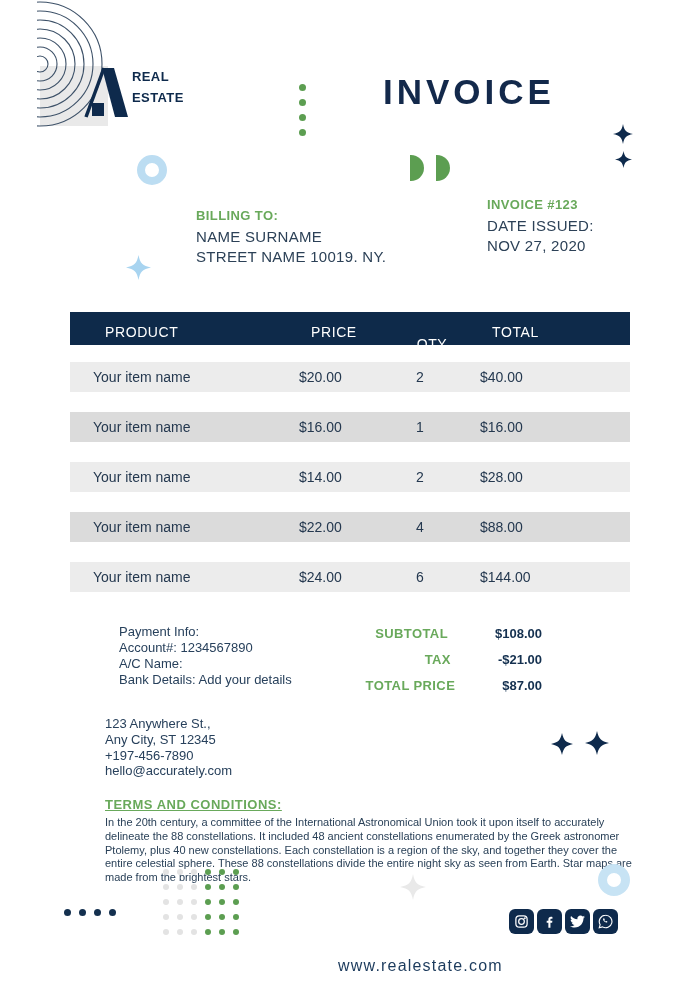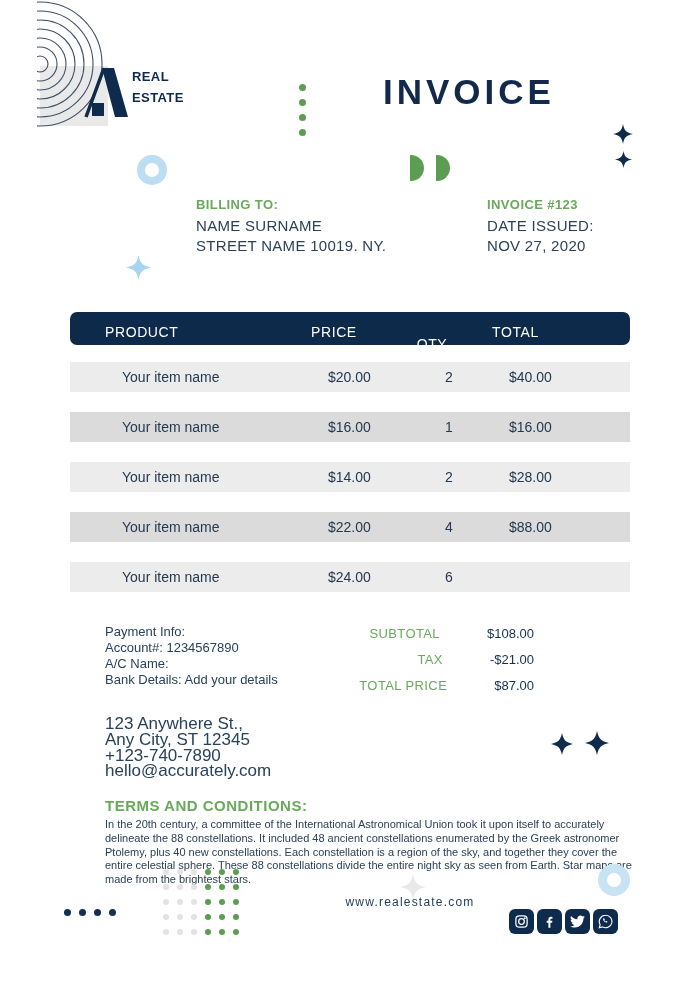--- a/index.html
+++ b/index.html
@@ -27,55 +27,55 @@
 
   
   .logo { position:absolute; left:84px; top:64px; }
   .brand { position:absolute; left:132px; top:66px; color:#0E2A4C; font-weight:800;
            font-size:13px; line-height:21px; letter-spacing:0.4px; }
   .invoice-title { position:absolute; left:383px; top:72px; width:200px; color:#13294B;
                    font-size:35px; font-weight:700; letter-spacing:4px; }
 
   
   .block-label { color:#69A95B; font-weight:700; font-size:13px; letter-spacing:0.4px; margin-bottom:4px; }
-  .billing { position:absolute; left:196px; top:197px; }
+  .billing { position:absolute; left:196px; top:208px; }
   .meta { position:absolute; left:487px; top:197px; }
   .block-line { color:#2C4157; font-size:15px; line-height:19.5px; letter-spacing:0.3px; }
 
   
   .table { position:absolute; left:70px; top:312px; width:560px; }
   .thead { background:#0E2A4A; color:#fff; height:33px; display:grid; align-items:center;
            grid-template-columns:206px 91px 60px 1fr; padding-left:35px;
-           font-size:14px; letter-spacing:0.6px;border-radius:7px; }
+           font-size:14px; letter-spacing:0.6px; }
   .thead .qty { text-align:center;margin-top:24px; }
   .thead .total { padding-left:30px; }
   .rows { margin-top:17px; }
   .row { height:30px; line-height:30px; display:grid; grid-template-columns:206px 91px 60px 1fr;
-         padding-left:52px; margin-bottom:20px; color:#24384F; font-size:14px; }
+         padding-left:23px; margin-bottom:20px; color:#24384F; font-size:14px; }
   .row:nth-child(odd) { background:#ECECEC; }
   .row:nth-child(even) { background:#DBDBDB; }
   .row .qty { text-align:center; }
   .row .total { padding-left:30px; }
 
   
-  .payment { position:absolute; left:105px; top:624px; color:#28415C; font-size:13px; line-height:16px; }
-  .totals { position:absolute; left:284px; top:626px; width:250px; font-size:13px; font-weight:400; }
+  .payment { position:absolute; left:119px; top:624px; color:#28415C; font-size:13px; line-height:16px; }
+  .totals { position:absolute; left:292px; top:626px; width:250px; font-size:13px; font-weight:700; }
   .totals .trow { display:flex; margin-bottom:11px; }
   .totals .tlabel { width:170px; text-align:right; color:#69A95B; letter-spacing:0.4px; }
   .totals .tvalue { margin-left:47px; color:#14304F; }
 
   
-  .address { position:absolute; left:105px; top:716px; color:#28415C; font-size:17px; line-height:15.8px; }
+  .address { position:absolute; left:105px; top:716px; color:#28415C; font-size:13px; line-height:15.8px; }
   .terms { position:absolute; left:105px; top:797px; width:528px; }
-  .terms .tc-label { color:#69A95B; font-weight:700; font-size:15px; letter-spacing:0.5px; margin-bottom:4px; }
+  .terms .tc-label { color:#69A95B; font-weight:700; font-size:13px; letter-spacing:0.5px; margin-bottom:4px;text-decoration:underline; }
   .terms .tc-body { color:#2A4158; font-size:11px; line-height:13.8px; }
 
   
-  .website { position:absolute; left:338px; top:895px; width:144px; text-align:center;
-             color:#1B3A5C; font-size:12px; letter-spacing:1.2px; }
+  .website { position:absolute; left:338px; top:957px; width:144px; text-align:center;
+             color:#1B3A5C; font-size:16px; letter-spacing:1.2px; }
   .socials { position:absolute; left:509px; top:909px; display:flex; gap:3px; }
   .social-btn { width:25px; height:25px; background:#0E2A4C; border-radius:6px;
                 display:flex; align-items:center; justify-content:center; }
 </style>
 </head>
 <body>
 
 <div class="page">
 
   <svg class="arcs" width="112" height="132" viewBox="0 0 112 132">
@@ -174,20 +174,21 @@
       <div class="product">Your item name</div>
       <div class="price">$22.00</div>
       <div class="qty">4</div>
       <div class="total">$88.00</div>
     </div>
 
     <div class="row">
       <div class="product">Your item name</div>
       <div class="price">$24.00</div>
       <div class="qty">6</div>
+      <div class="total">$144.00</div>
     </div>
   </div>
   </div>
 
   <div class="payment">
     <div>Payment Info:</div>
     <div>Account#: 1234567890</div>
     <div>A/C Name:</div>
     <div>Bank Details: Add your details</div>
   </div>
@@ -203,21 +204,21 @@
     </div>
     <div class="trow">
       <div class="tlabel">TOTAL PRICE</div>
       <div class="tvalue">$87.00</div>
     </div>
   </div>
 
   <div class="address">
     <div>123 Anywhere St.,</div>
     <div>Any City, ST 12345</div>
-    <div>+123-740-7890</div>
+    <div>+197-456-7890</div>
     <div>hello@accurately.com</div>
   </div>
 
   <svg class="sparkle" style="left:551px; top:733px;" width="22" height="22" viewBox="0 0 24 24">
     <path d="M12 0 C13.8 8 16 10.2 24 12 C16 13.8 13.8 16 12 24 C10.2 16 8 13.8 0 12 C8 10.2 10.2 8 12 0 Z" fill="#0E2A4C"></path>
   </svg>
   <svg class="sparkle" style="left:585px; top:731px;" width="24" height="24" viewBox="0 0 24 24">
     <path d="M12 0 C13.8 8 16 10.2 24 12 C16 13.8 13.8 16 12 24 C10.2 16 8 13.8 0 12 C8 10.2 10.2 8 12 0 Z" fill="#0E2A4C"></path>
   </svg>
 

